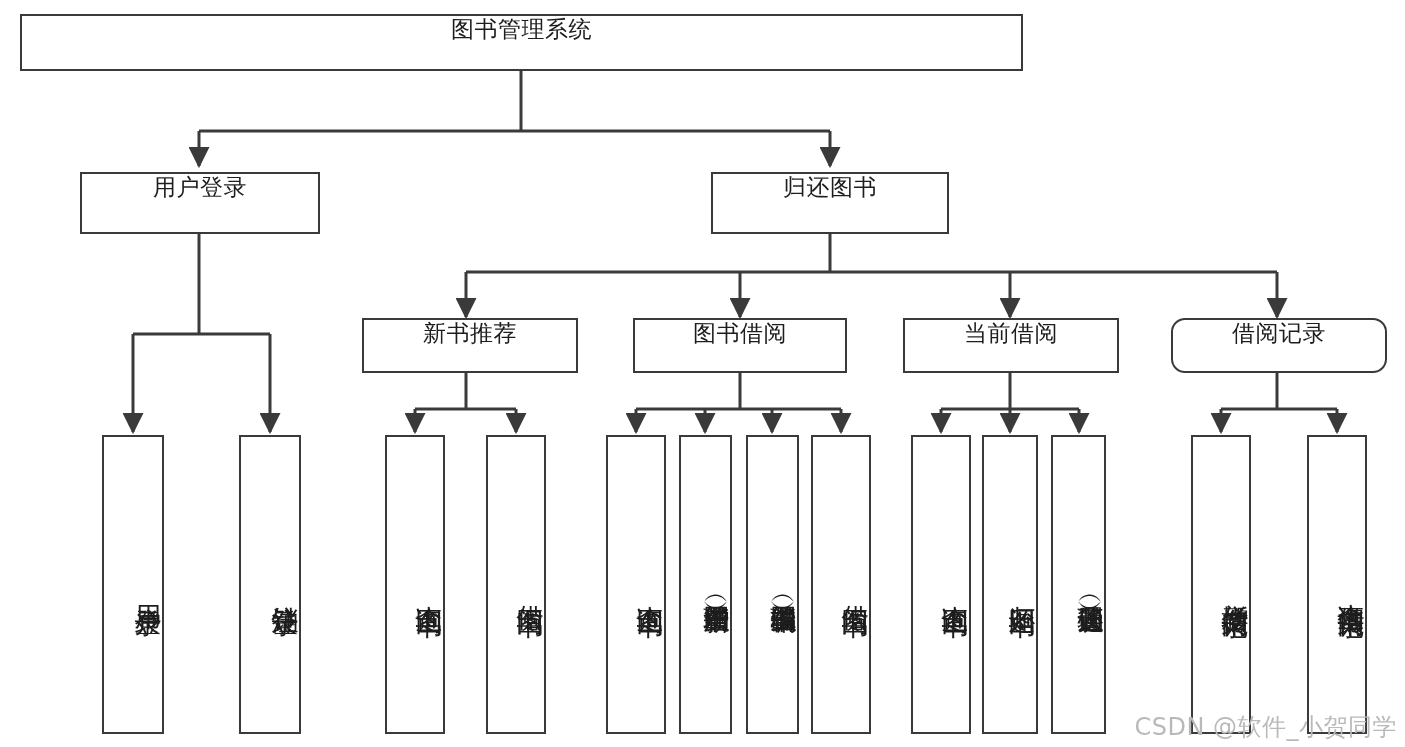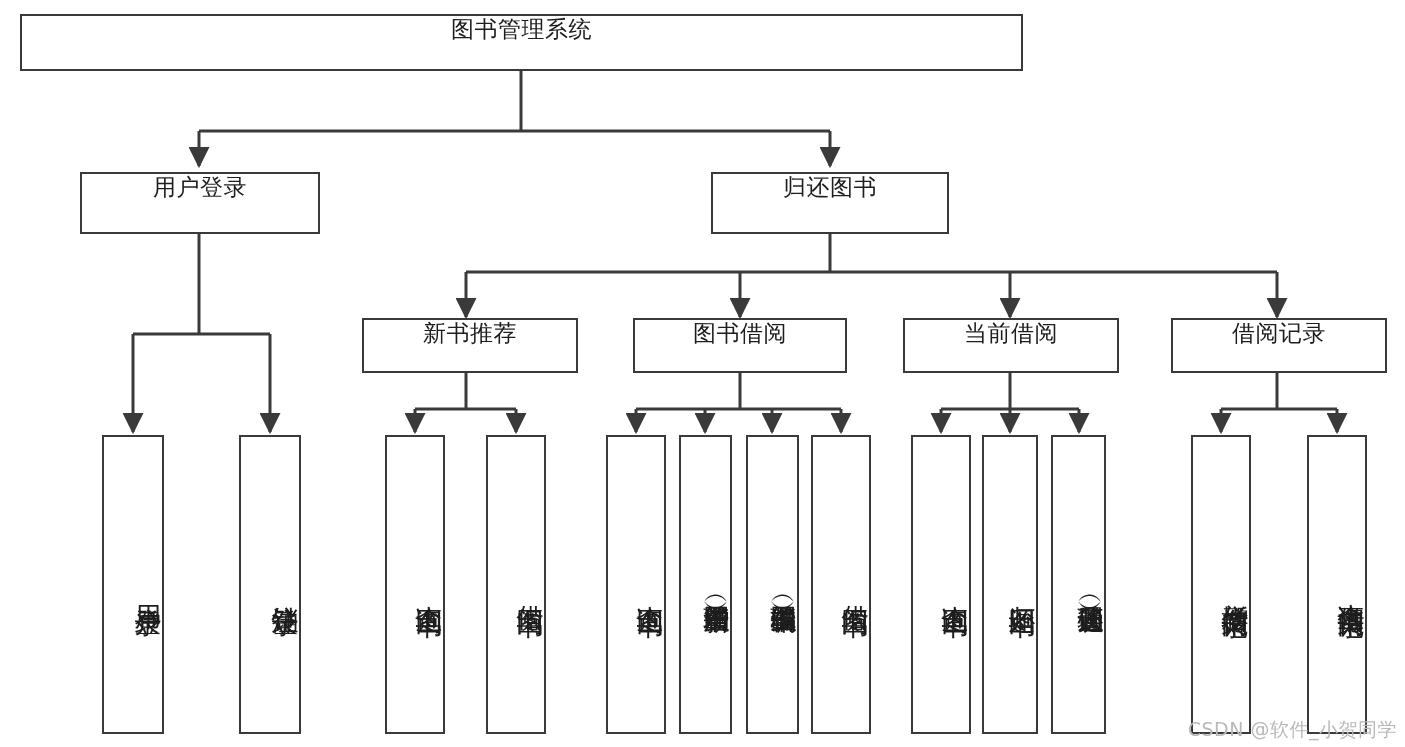--- a/index.html
+++ b/index.html
@@ -56,21 +56,21 @@
   .node-v.tight {
     font-size: 26px;
     letter-spacing: 0px;
     line-height: 1.0;
     padding-top: 2px;
   }
   #watermark {
     position: absolute;
     right: 8px;
     bottom: 4px;
-    font-size: 19px;
+    font-size: 24px;
     color: #b9b9b9;
     white-space: nowrap;
     letter-spacing: 0.5px;
   }
 </style>
 </head>
 <body>
 
 <div id="diagram-root">
 
@@ -137,21 +137,21 @@
 
   <div class="node node-h" style="left:362px; top:318px; width:216px; height:55px;font-family:Liberation Serif, serif;">
     <span>新书推荐</span>
   </div>
   <div class="node node-h" style="left:633px; top:318px; width:214px; height:55px;">
     <span>图书借阅</span>
   </div>
   <div class="node node-h" style="left:903px; top:318px; width:216px; height:55px;">
     <span>当前借阅</span>
   </div>
-  <div class="node node-h" style="left:1171px; top:318px; width:216px; height:55px;">
+  <div class="node node-h" style="left:1171px; top:318px; width:216px; height:55px;border-radius:14px;">
     <span>借阅记录</span>
   </div>
 
   <div class="node node-v" style="left:102px; top:435px; width:62px; height:299px;">
     <span>用户登录</span>
   </div>
   <div class="node node-v" style="left:239px; top:435px; width:62px; height:299px;">
     <span>注销登录</span>
   </div>
 

